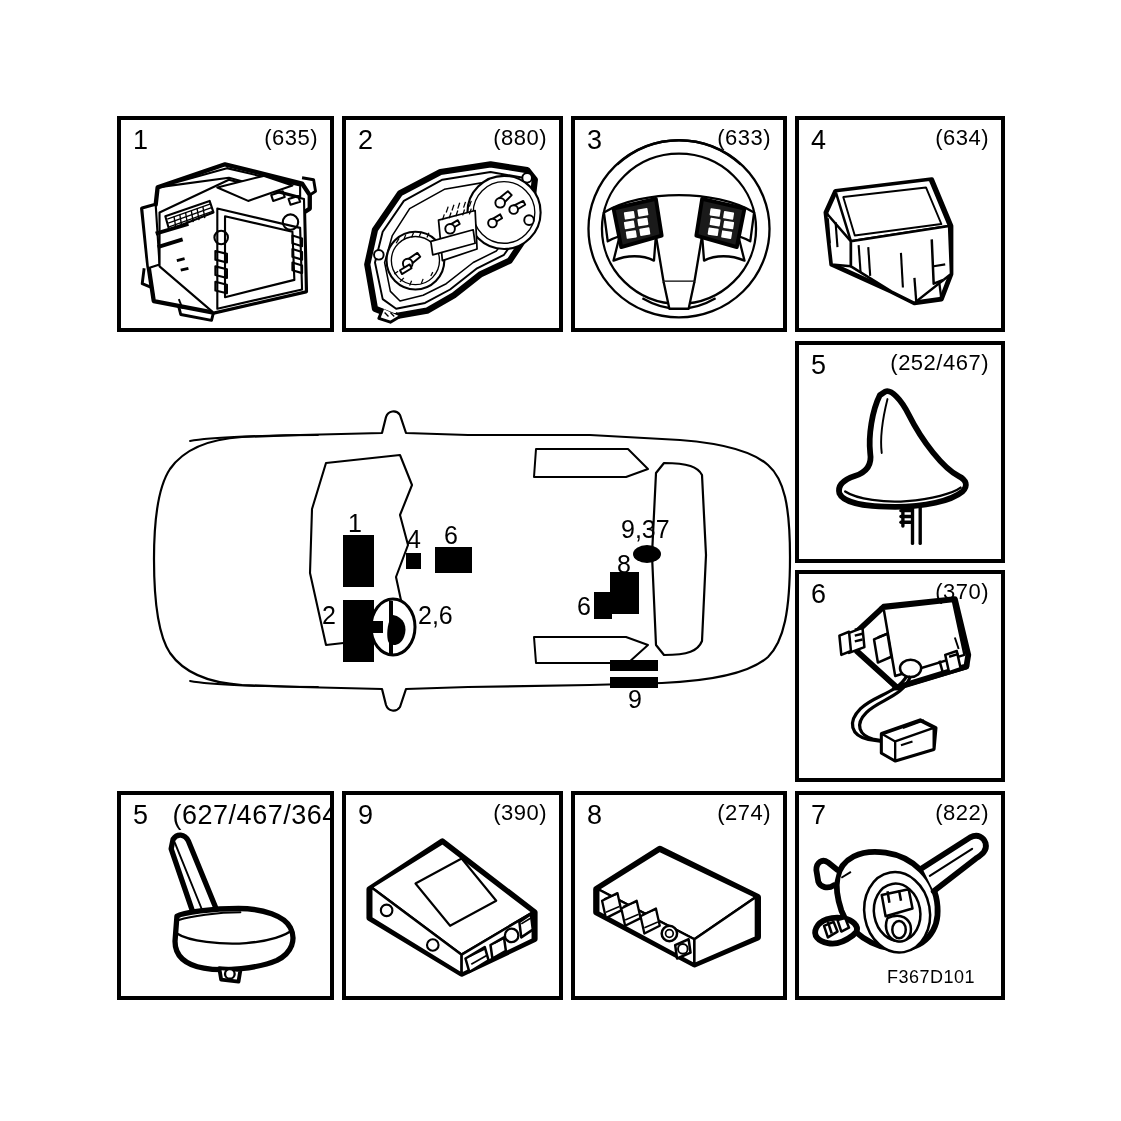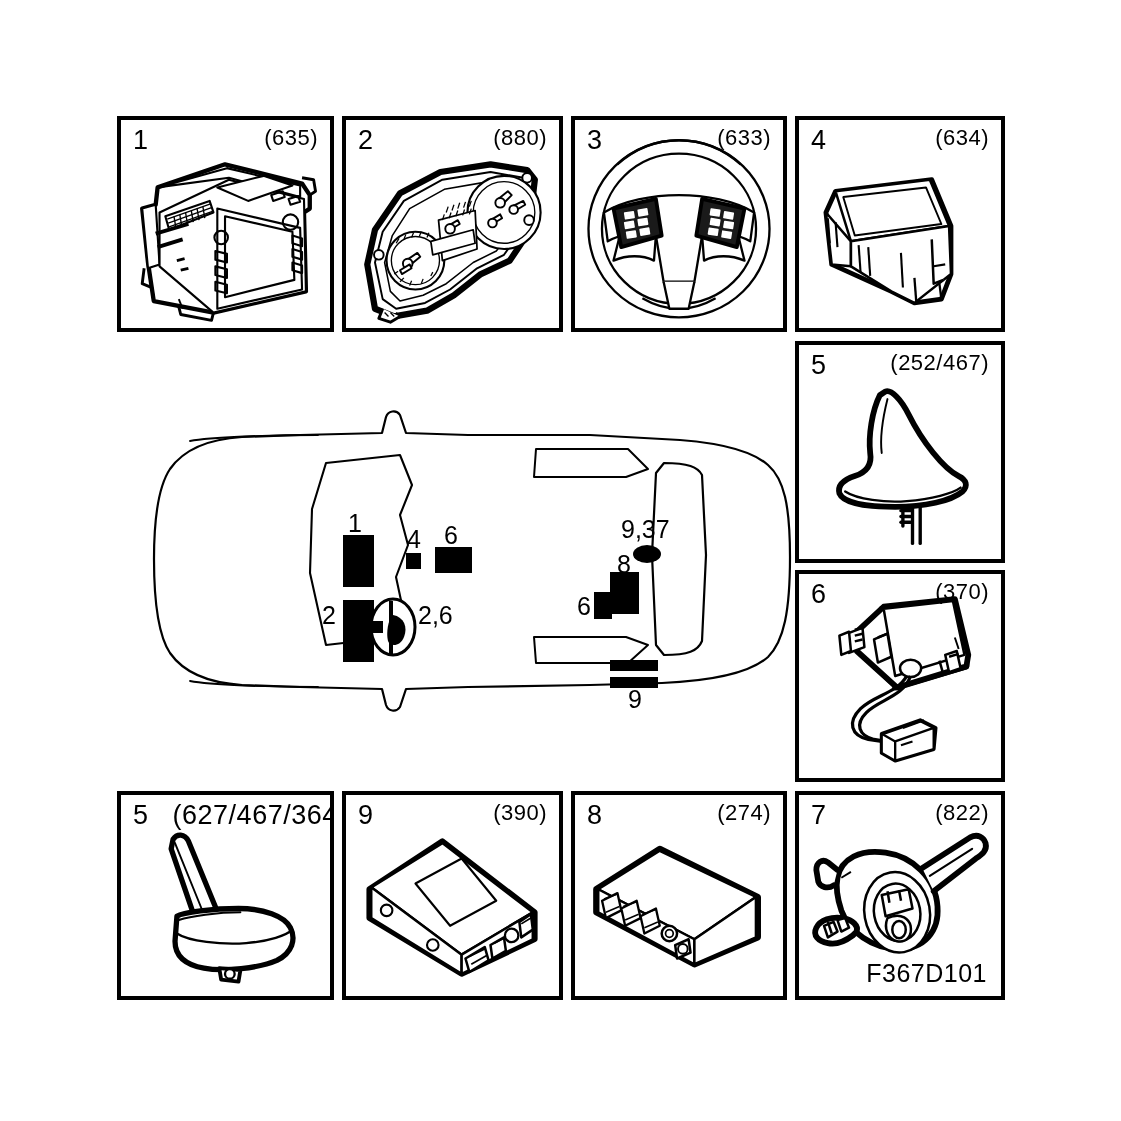--- a/index.html
+++ b/index.html
@@ -51,23 +51,23 @@
   .panel-art {
     position: absolute;
     left: 0;
     top: 0;
     width: 100%;
     height: 100%;
     pointer-events: none;
   }
   .figcode {
     position: absolute;
-    right: 14px;
+    right: 26px;
     bottom: 8px;
-    font-size: 25px;
+    font-size: 18px;
     color: #000;
     letter-spacing: 0.5px;
   }
   
   #car-diagram {
     position: absolute;
     left: 150px;
     top: 405px;
     width: 650px;
     height: 330px;

